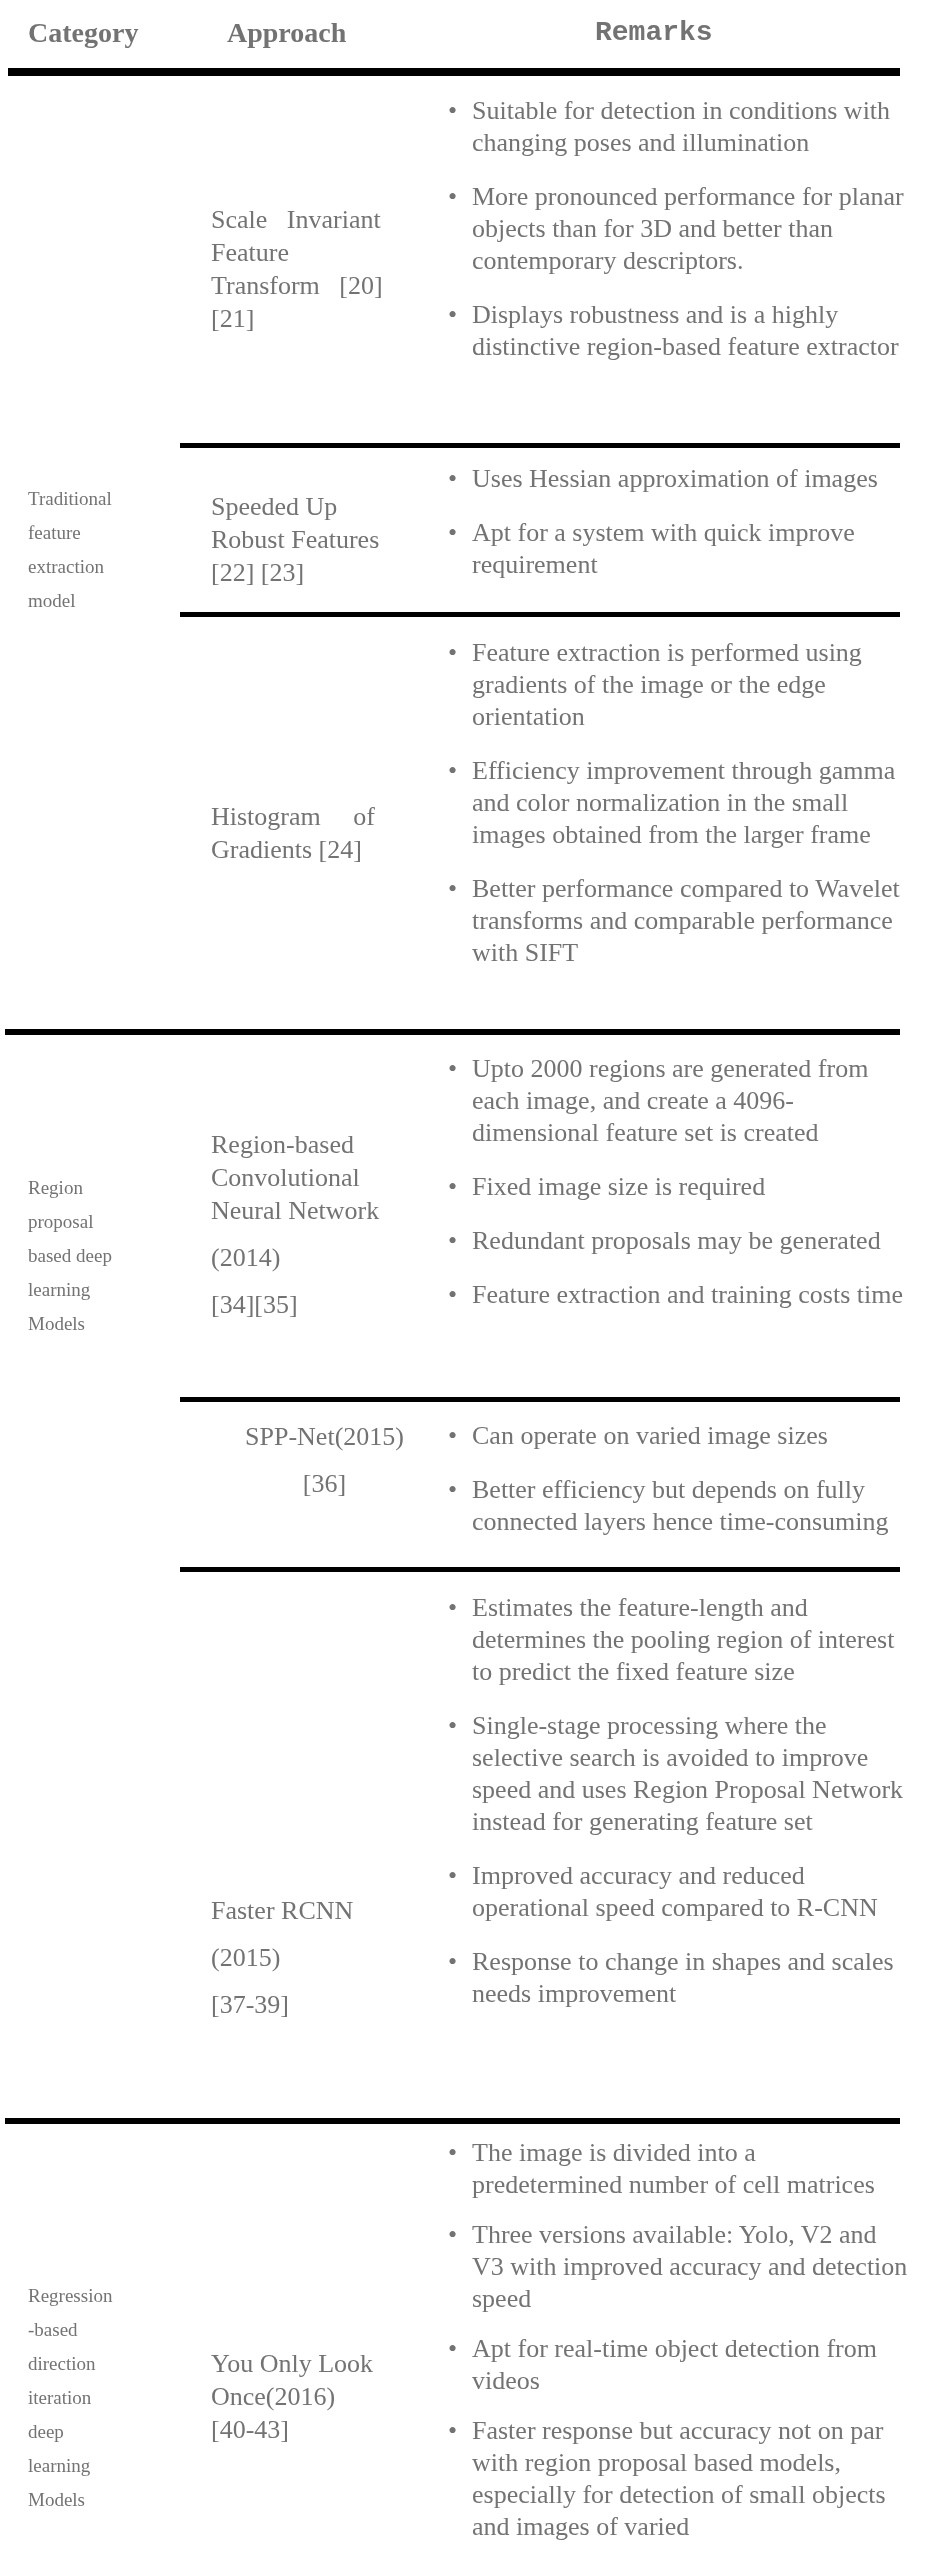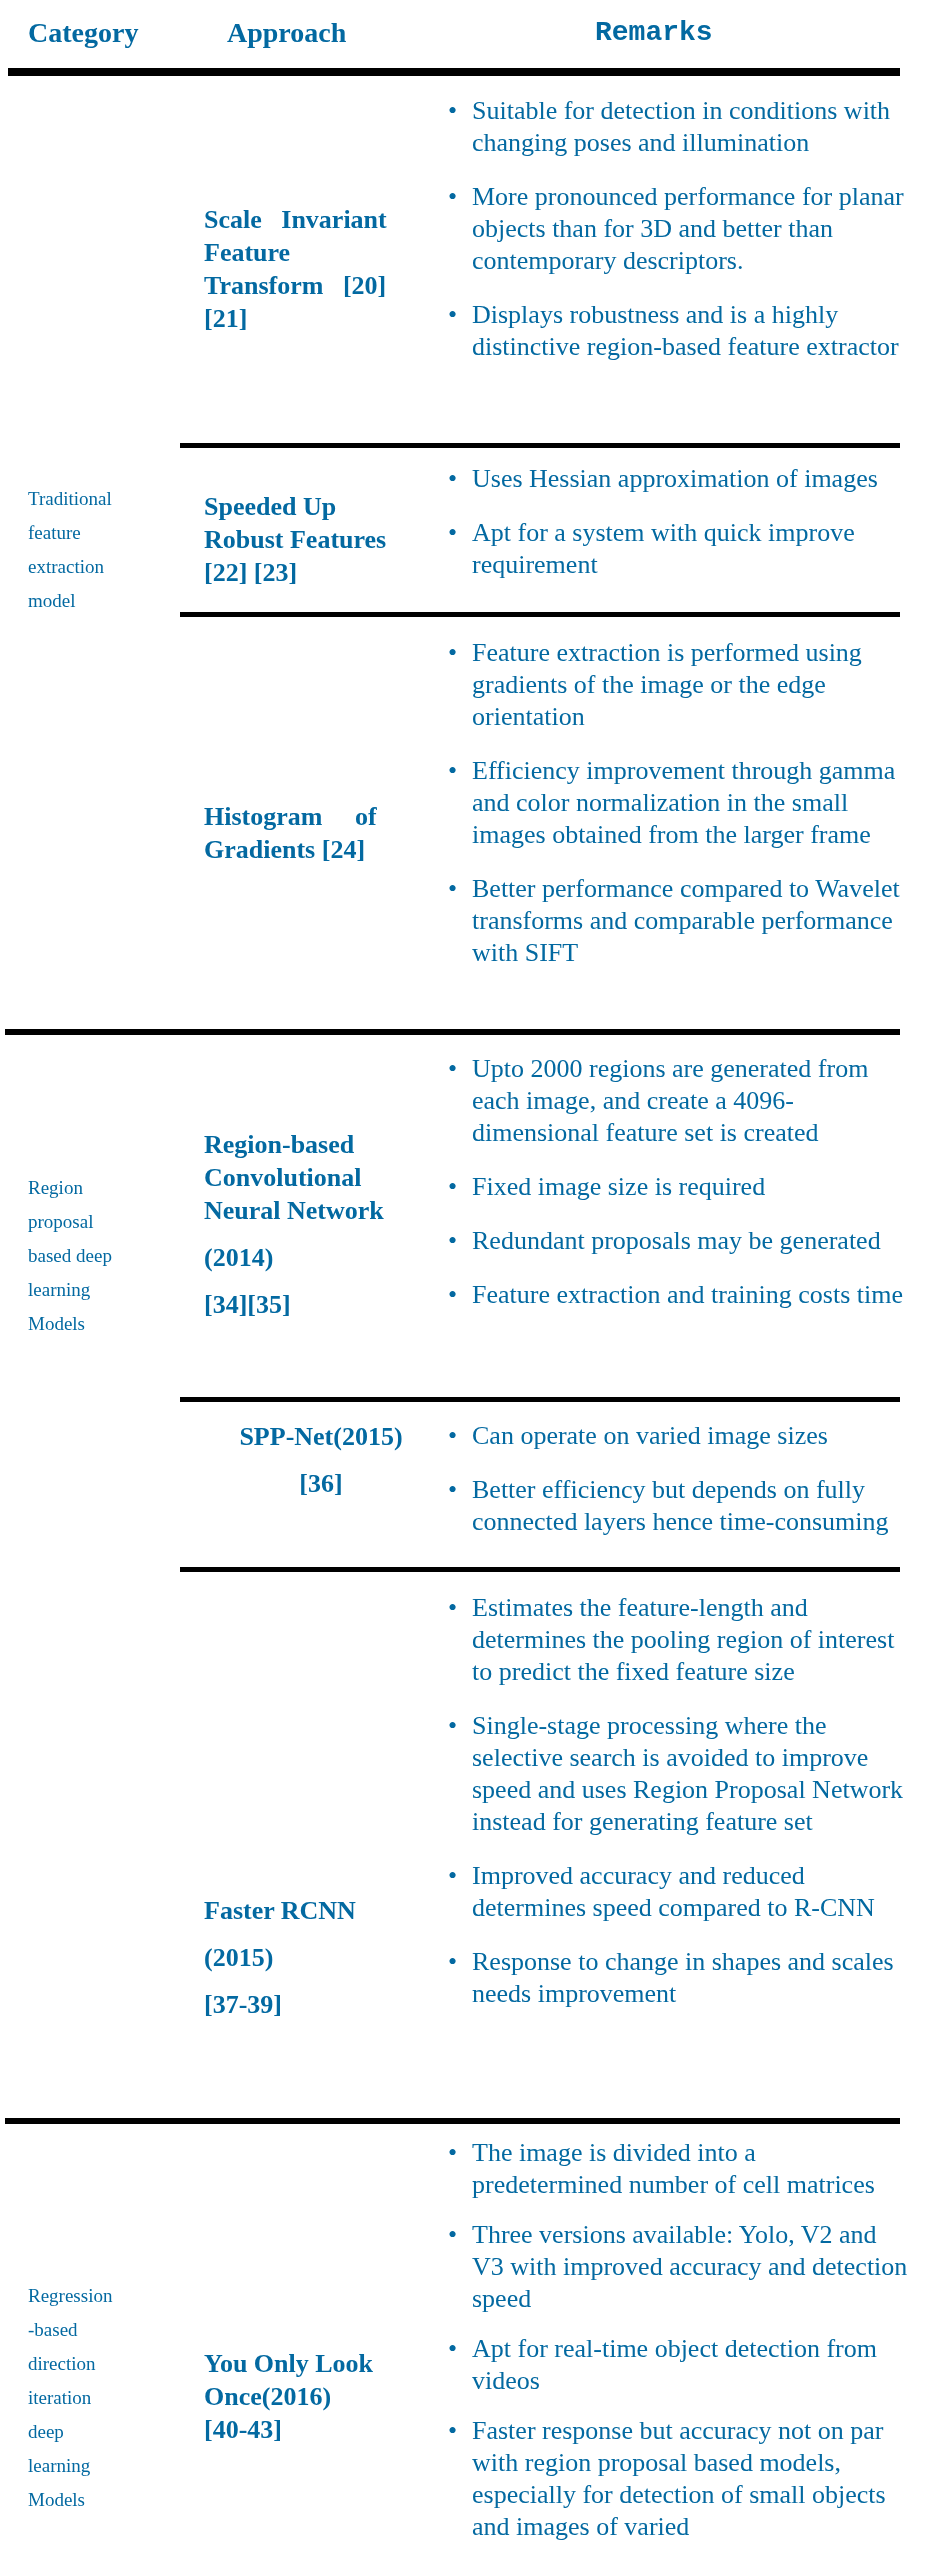--- a/index.html
+++ b/index.html
@@ -4,21 +4,21 @@
 <style>
   html, body { margin: 0; padding: 0; }
   body { background: #ffffff; }
   .page {
     position: relative;
     width: 946px;
     height: 2574px;
     background: #ffffff;
     overflow: hidden;
     font-family: "Liberation Serif", "DejaVu Serif", serif;
-    color: #0369a1;
+    color: #737373;
   }
   .hdr {
     position: absolute;
     top: 16px;
     font-weight: bold;
     font-size: 28px;
     line-height: 34px;
     white-space: nowrap;
   }
   .hdr-cat { left: 28px; }
@@ -45,21 +45,21 @@
   .cat-1 { top: 482px; }
   .cat-2 { top: 1171px; }
   .cat-3 { top: 2279px; }
 
   .app {
     left: 200px;
     width: 238px;
     font-size: 26px;
     line-height: 33px;
   }
-  .app .para { white-space: pre-wrap; margin: 0 0 14px 4px; font-weight: bold; }
+  .app .para { white-space: pre-wrap; margin: 0 0 14px 11px; }
   .app .para:last-child { margin-bottom: 0; }
   .app-1 { top: 203px; }
   .app-2 { top: 490px; }
   .app-3 { top: 800px; }
   .app-4 { top: 1128px; }
   .app-5 { top: 1420px; text-align: center; }
   .app-6 { top: 1894px; }
   .app-7 { top: 2347px; }
 
   .rem {
@@ -222,21 +222,21 @@
       <div class="item">
         <span class="bullet">•</span>
         <span class="btext">Estimates the feature-length and determines the pooling region of interest to predict the fixed feature size</span>
       </div>
       <div class="item">
         <span class="bullet">•</span>
         <span class="btext">Single-stage processing where the selective search is avoided to improve speed and uses Region Proposal Network instead for generating feature set</span>
       </div>
       <div class="item">
         <span class="bullet">•</span>
-        <span class="btext">Improved accuracy and reduced determines speed compared to R-CNN</span>
+        <span class="btext">Improved accuracy and reduced operational speed compared to R-CNN</span>
       </div>
       <div class="item">
         <span class="bullet">•</span>
         <span class="btext">Response to change in shapes and scales needs improvement</span>
       </div>
     </div>
   <div class="cell rem rem-7">
       <div class="item">
         <span class="bullet">•</span>
         <span class="btext">The image is divided into a predetermined number of cell matrices</span>

